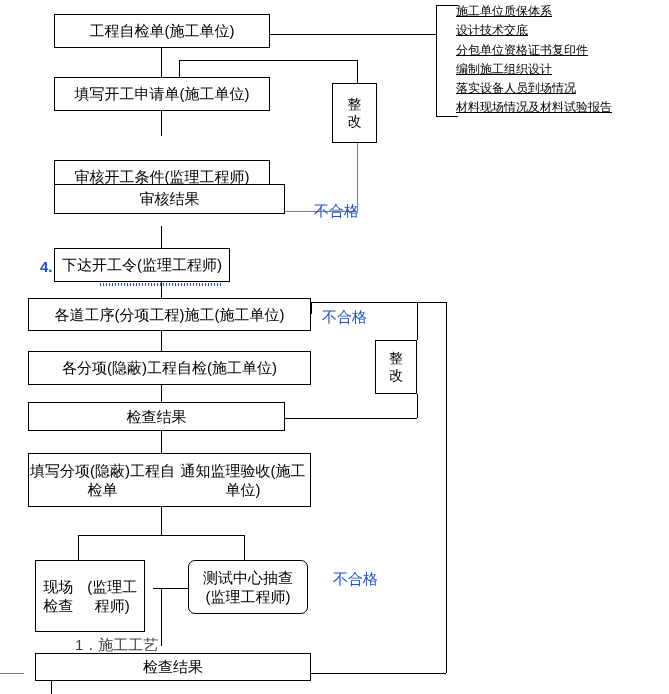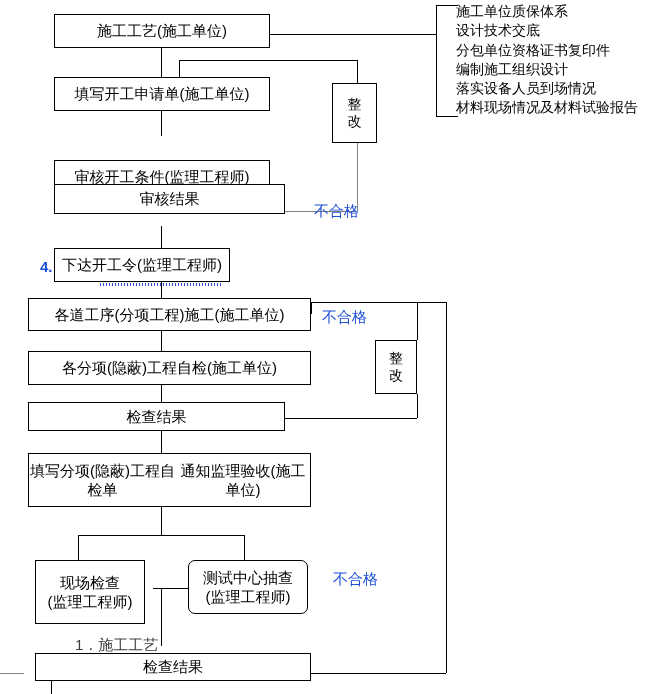--- a/index.html
+++ b/index.html
@@ -59,24 +59,25 @@
   .lbl.faint{color:#3c3c3c;z-index:1;}
 
   
   #annot-list{
     position:absolute;
     left:456px;
     top:2px;
     z-index:7;
   }
   #annot-list .ann{
-    font-size:14px;
+    font-size:12px;
     line-height:19.3px;
     color:#000000;
     white-space:nowrap;
+    text-decoration:underline;
   }
 
   
   .squiggle{
     position:absolute;
     height:3px;
     z-index:8;
     background-image:
       repeating-linear-gradient(to right,#2a4fd1 0px,#2a4fd1 1px,rgba(0,0,0,0) 1px,rgba(0,0,0,0) 3px);
   }
@@ -127,42 +128,42 @@
   <div class="h" style="left:285px;top:418px;width:132px;"></div>
   <div class="v" style="left:417px;top:394px;height:24px;"></div>
   <div class="v" style="left:417px;top:302px;height:38px;"></div>
   <div class="h" style="left:311px;top:302px;width:107px;"></div>
   <div class="v" style="left:311px;top:302px;height:12px;"></div>
 
   <div class="h" style="left:311px;top:673px;width:135px;"></div>
   <div class="v" style="left:446px;top:302px;height:371px;"></div>
   <div class="h" style="left:417px;top:302px;width:30px;"></div>
 
-  <div class="box" style="left:54px;top:14px;width:216px;height:34px;">施工工艺(施工单位)</div>
+  <div class="box" style="left:54px;top:14px;width:216px;height:34px;">工程自检单(施工单位)</div>
 
   <div class="box" style="left:54px;top:77px;width:216px;height:34px;">填写开工申请单(施工单位)</div>
 
   <div class="box" style="left:54px;top:136px;width:216px;height:34px;margin-top:24px;">审核开工条件(监理工程师)</div>
 
   <div class="box" style="left:54px;top:184px;width:231px;height:30px;">审核结果</div>
 
   <div class="box" style="left:54px;top:248px;width:176px;height:34px;">下达开工令(监理工程师)</div>
 
   <div class="box" style="left:28px;top:298px;width:283px;height:33px;">各道工序(分项工程)施工(施工单位)</div>
 
   <div class="box" style="left:28px;top:351px;width:283px;height:34px;">各分项(隐蔽)工程自检(施工单位)</div>
 
   <div class="box" style="left:28px;top:402px;width:257px;height:29px;">检查结果</div>
 
   <div class="box twoline" style="left:28px;top:453px;width:283px;height:54px;flex-direction:row;">
     <span>填写分项(隐蔽)工程自检单</span>
     <span>通知监理验收(施工单位)</span>
   </div>
 
-  <div class="box twoline" style="left:35px;top:560px;width:110px;height:64px;flex-direction:column;">
+  <div class="box twoline" style="left:35px;top:560px;width:110px;height:72px;flex-direction:row;">
     <span>现场检查</span>
     <span>(监理工程师)</span>
   </div>
 
   <div class="box twoline" style="left:188px;top:560px;width:120px;height:54px;flex-direction:column;border-radius:7px;">
     <span>测试中心抽查</span>
     <span>(监理工程师)</span>
   </div>
 
   <div class="box" style="left:35px;top:653px;width:276px;height:28px;">检查结果</div>

